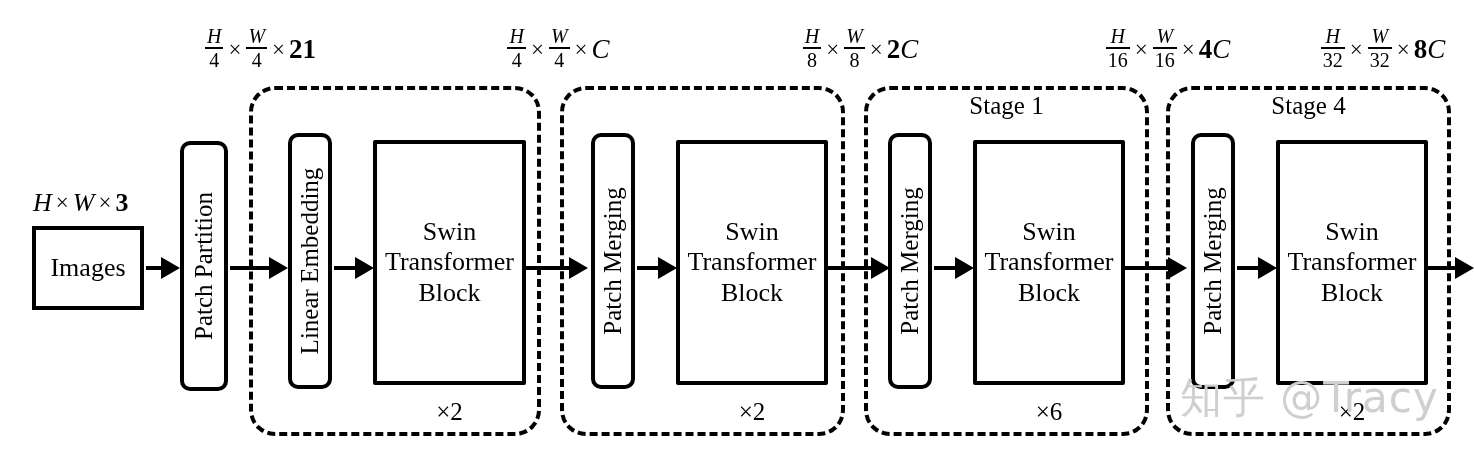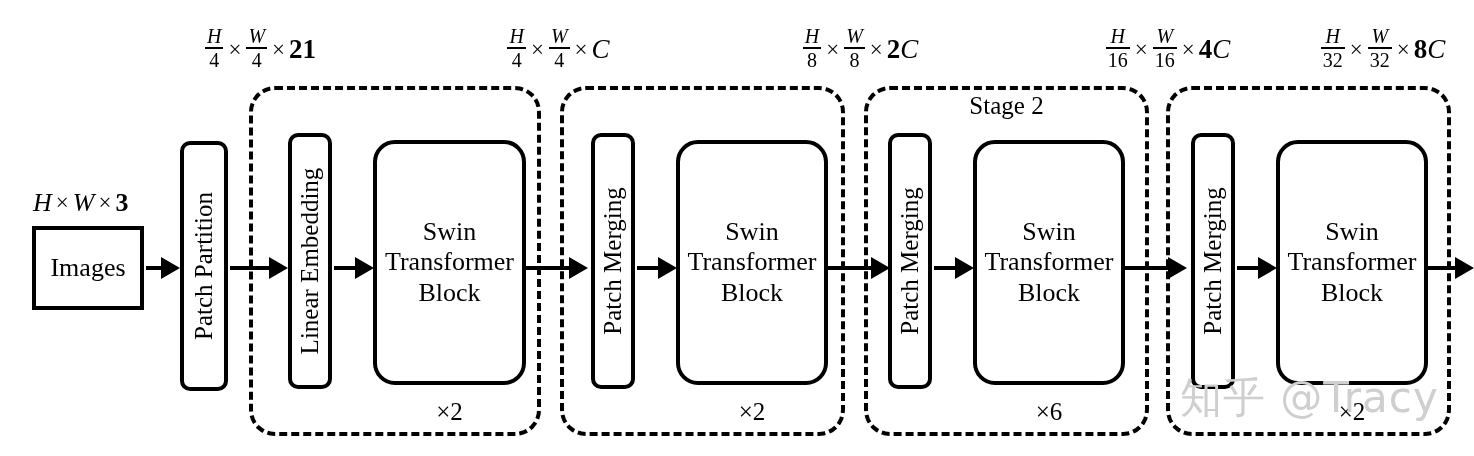--- a/index.html
+++ b/index.html
@@ -93,21 +93,21 @@
     border: 4px solid #000;
     background: #fff;
     box-sizing: border-box;
     display: flex;
     align-items: center;
     justify-content: center;
     text-align: center;
   }
   .box.sharp { border-radius: 0; }
   .box.round-sm { border-radius: 10px; }
-  .box.round-lg { border-radius: 22px; }
+  .box.round-lg { border-radius: 2px; }
 
   .vlabel {
     transform: rotate(-90deg);
     white-space: nowrap;
     font-size: 25px;
     letter-spacing: 0px;
   }
   .hlabel {
     font-size: 26px;
     line-height: 1.16;
@@ -323,21 +323,21 @@
     <span>×2</span>
   </div>
 
   <div class="arrow" style="left:828px; top:256px; width:62px; height:24px;">
     <div class="shaft" style="width:46px;"></div>
     <div class="head"></div>
   </div>
 
   <div class="stage" style="left:864px; top:86px; width:285px; height:350px;"></div>
   <div class="stage-label" style="left:864px; top:92px; width:285px;">
-    <span>Stage 2</span>
+    <span>Stage 1</span>
   </div>
   <div class="box round-sm" style="left:888px; top:133px; width:44px; height:256px;">
     <span class="vlabel">Patch Merging</span>
   </div>
   <div class="arrow" style="left:934px; top:256px; width:40px; height:24px;">
     <div class="shaft" style="width:24px;"></div>
     <div class="head"></div>
   </div>
   <div class="box round-lg" style="left:973px; top:140px; width:152px; height:245px;">
     <span class="hlabel multi">
@@ -349,20 +349,23 @@
   <div class="stage-mult" style="left:973px; top:398px; width:152px;">
     <span>×6</span>
   </div>
 
   <div class="arrow" style="left:1125px; top:256px; width:62px; height:24px;">
     <div class="shaft" style="width:46px;"></div>
     <div class="head"></div>
   </div>
 
   <div class="stage" style="left:1166px; top:86px; width:285px; height:350px;"></div>
+  <div class="stage-label" style="left:1166px; top:92px; width:285px;">
+    <span>Stage 4</span>
+  </div>
   <div class="box round-sm" style="left:1191px; top:133px; width:44px; height:256px;">
     <span class="vlabel">Patch Merging</span>
   </div>
   <div class="arrow" style="left:1237px; top:256px; width:40px; height:24px;">
     <div class="shaft" style="width:24px;"></div>
     <div class="head"></div>
   </div>
   <div class="box round-lg" style="left:1276px; top:140px; width:152px; height:245px;">
     <span class="hlabel multi">
       <span>Swin</span><br>

